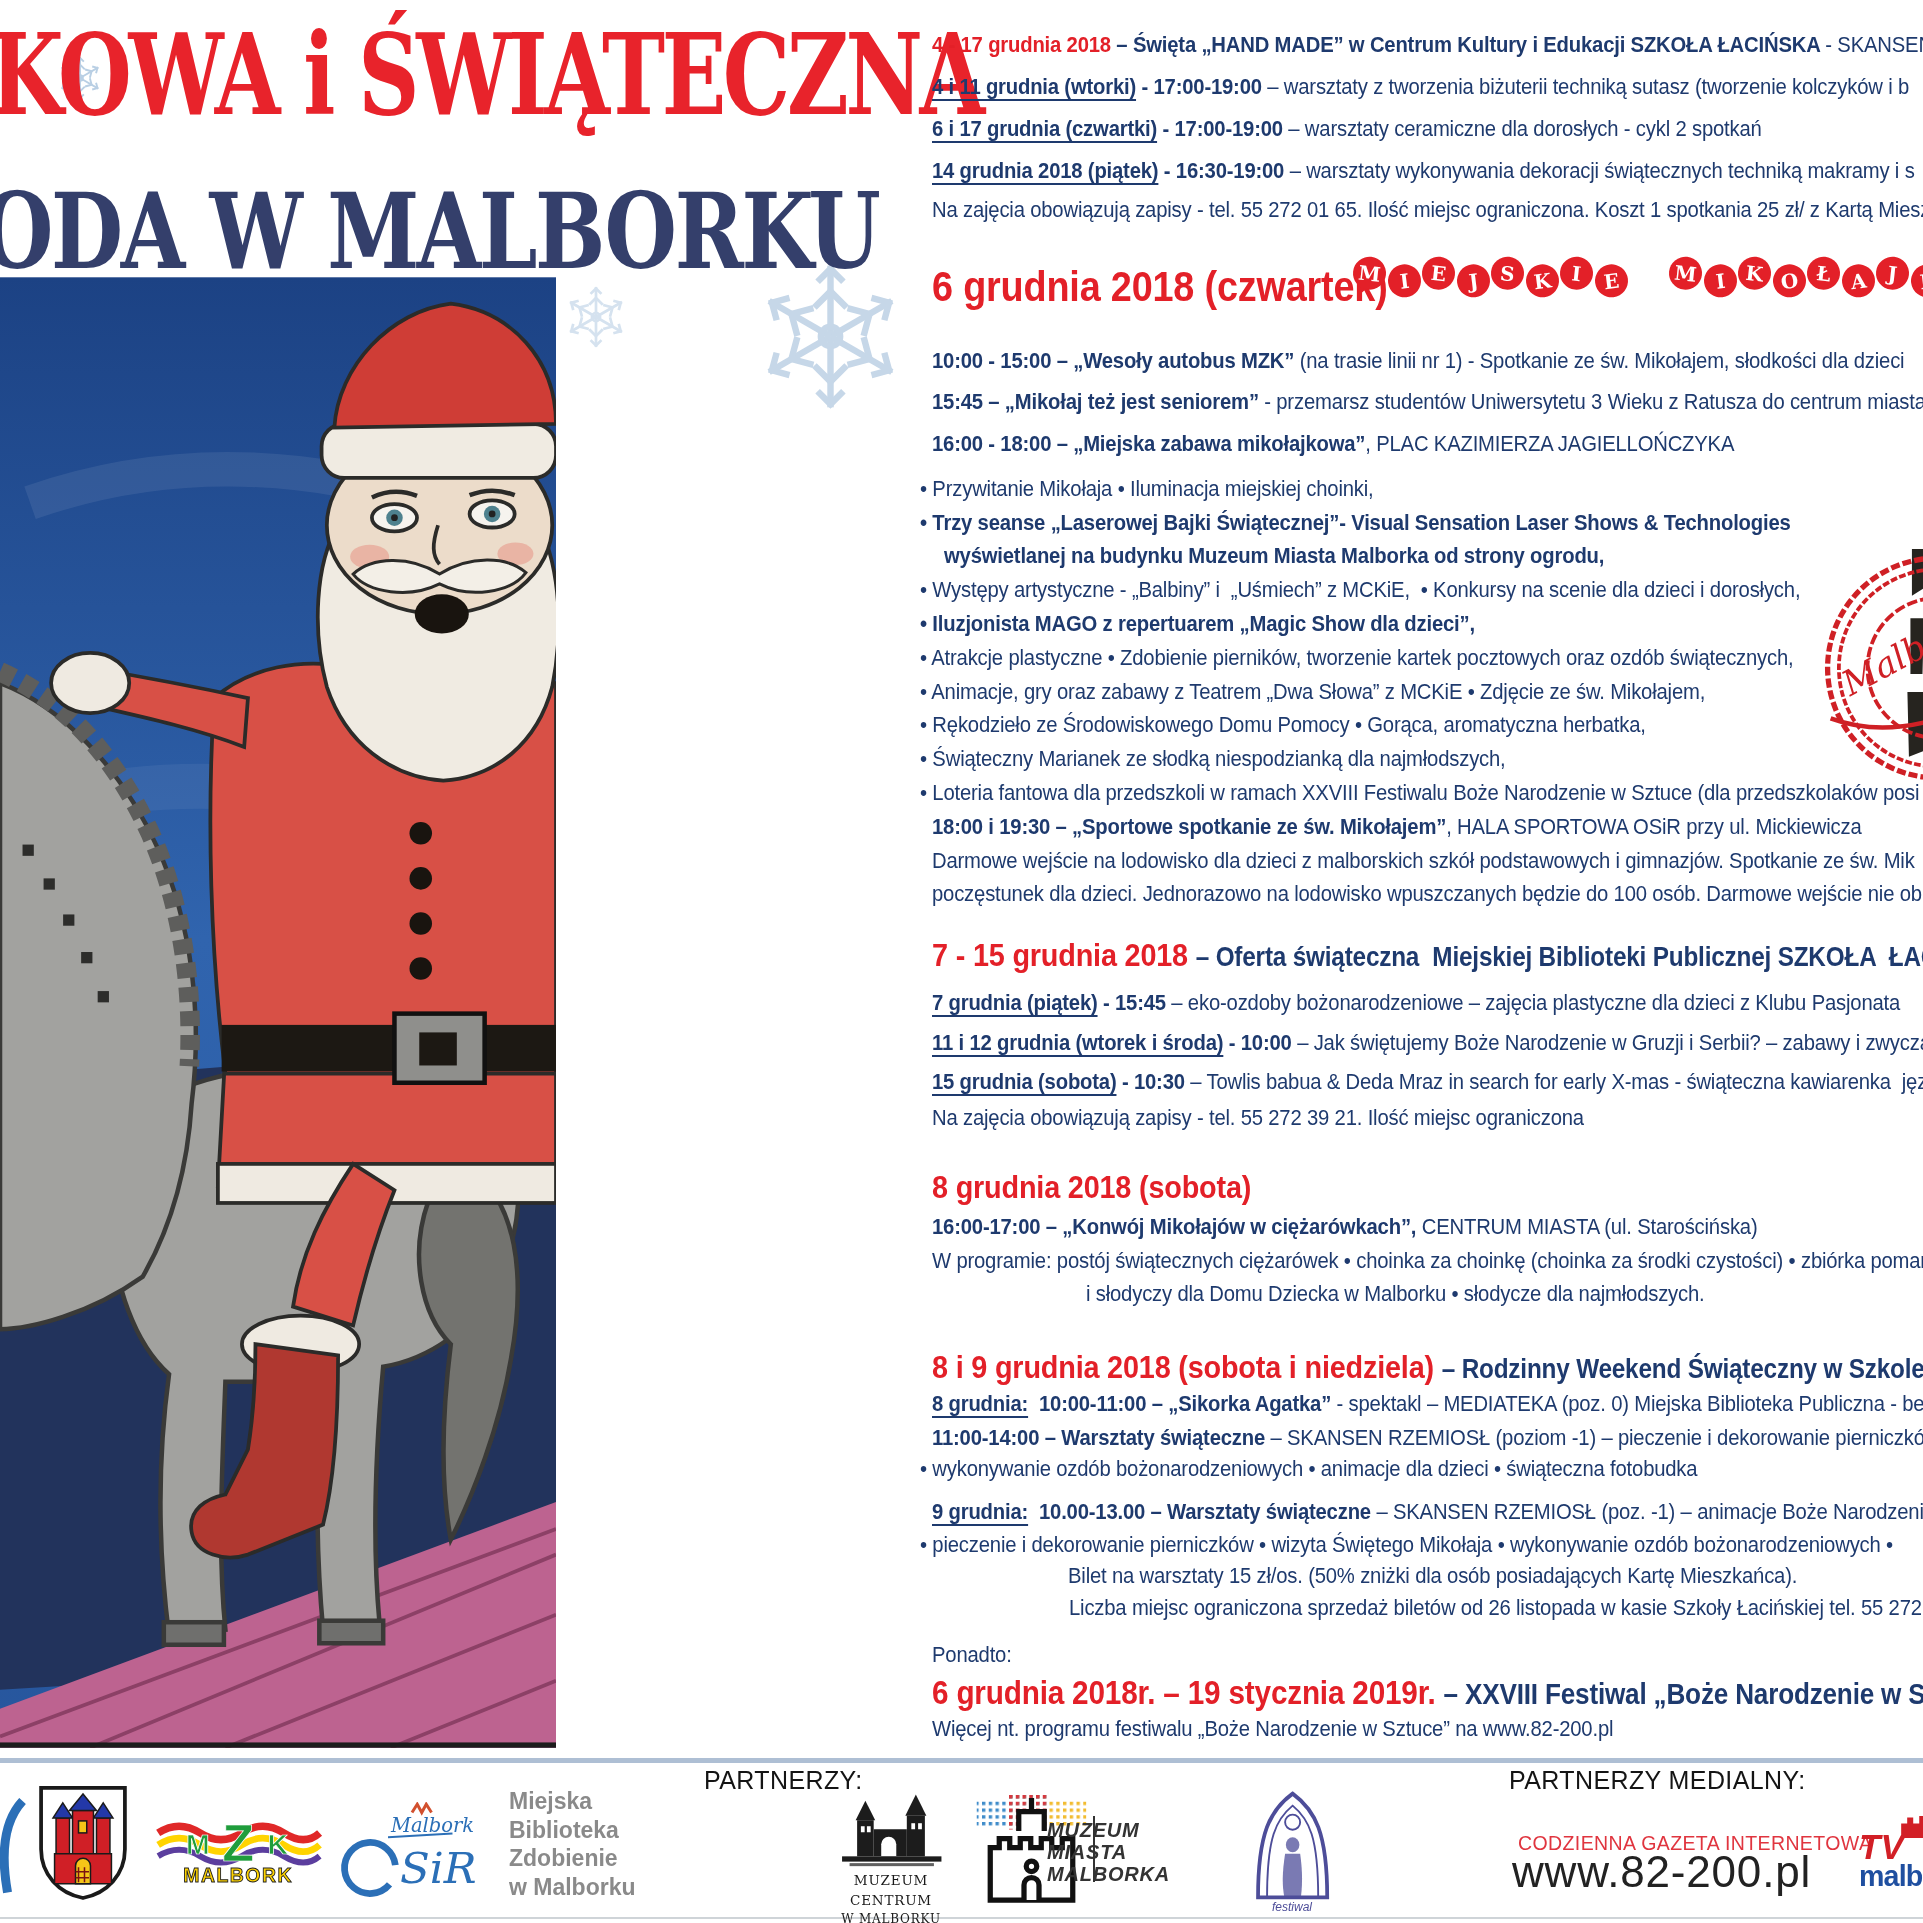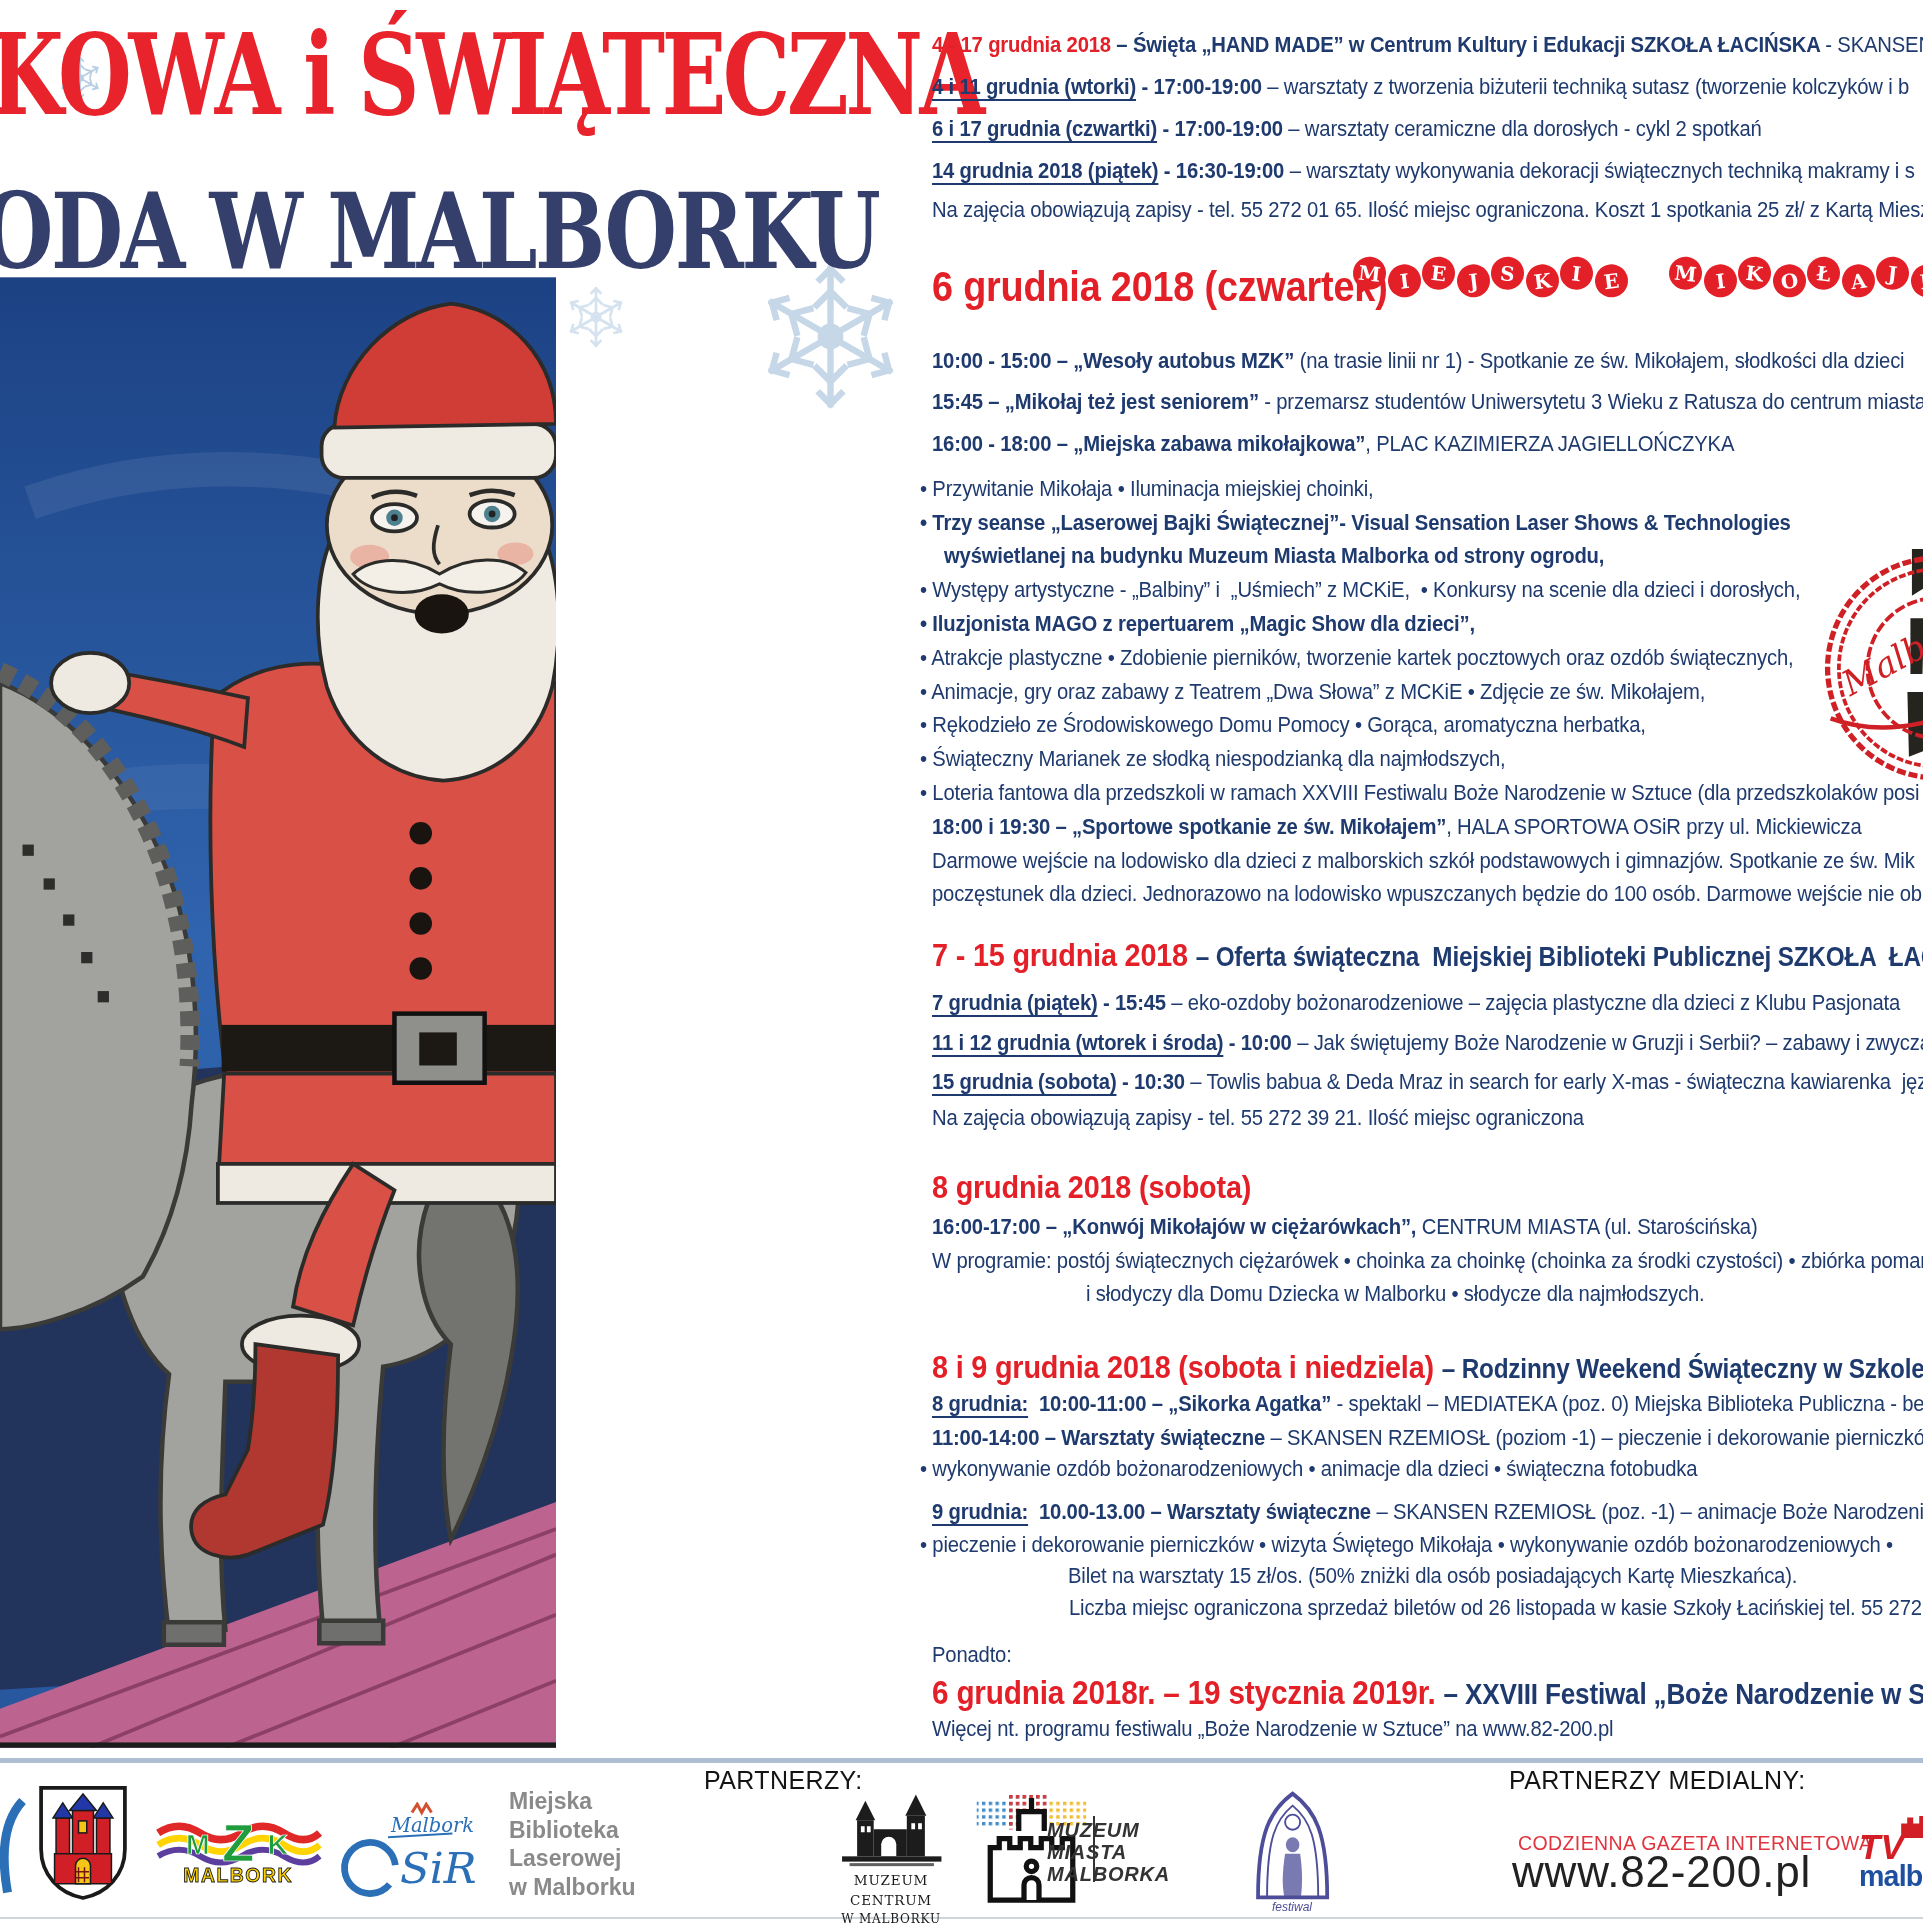--- a/index.html
+++ b/index.html
@@ -307,21 +307,21 @@
     <path d="M96,14 l7,-11 l6,11 l6,-11 l7,11" stroke="#d2502e" stroke-width="4" fill="none"></path>
     <text x="68" y="40" font-family="DejaVu Serif,serif" font-style="italic" font-size="26" fill="#2b6fb7">Malbork</text>
     <path d="M64,47 L150,42" stroke="#2b6fb7" stroke-width="3" fill="none"></path>
     <circle cx="40" cy="88" r="34" fill="none" stroke="#2b6fb7" stroke-width="9" stroke-dasharray="185 28" transform="rotate(40 40 88)"></circle>
     <text x="80" y="108" font-family="DejaVu Serif,serif" font-style="italic" font-size="58" fill="#2b6fb7">SiR</text>
   </svg>
 
   <div class="lib">
     <div>Miejska</div>
     <div>Biblioteka</div>
-    <div>Laserowej</div>
+    <div>Zdobienie</div>
     <div>w Malborku</div>
   </div>
 
   <svg style="position:absolute;left:827px;top:1790px" width="128" height="83" viewBox="0 0 170 110">
     <g fill="#1c1c1c">
       <path d="M38,40 L51,14 L64,40 Z"></path>
         <rect x="40" y="40" width="22" height="48"></rect>
       <path d="M104,34 L118,6 L132,34 Z"></path>
         <rect x="106" y="34" width="24" height="54"></rect>
       <rect x="62" y="52" width="44" height="36"></rect>

